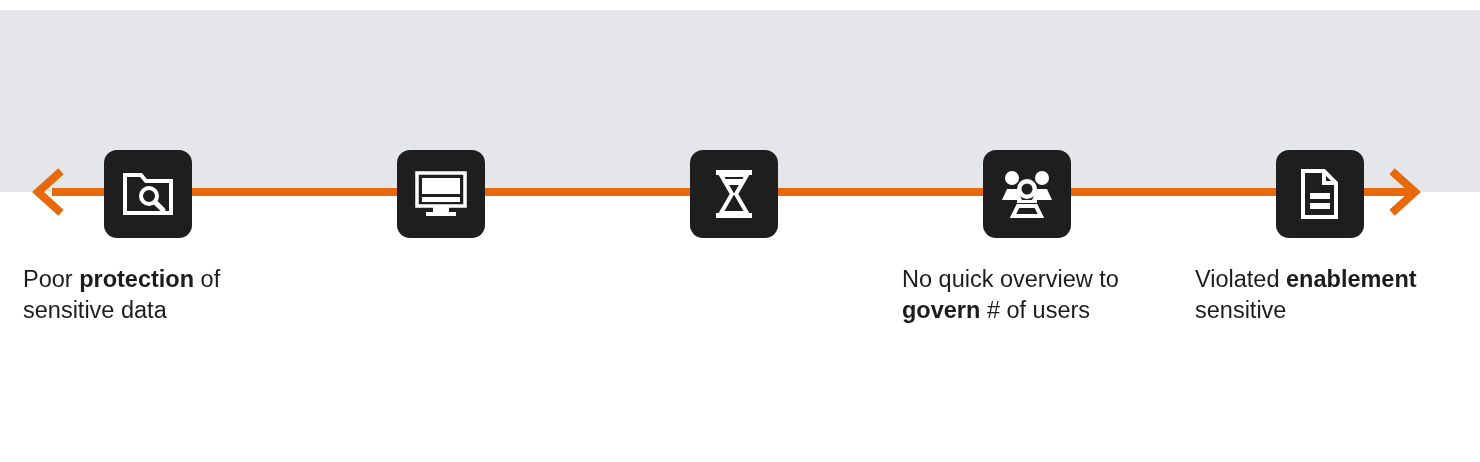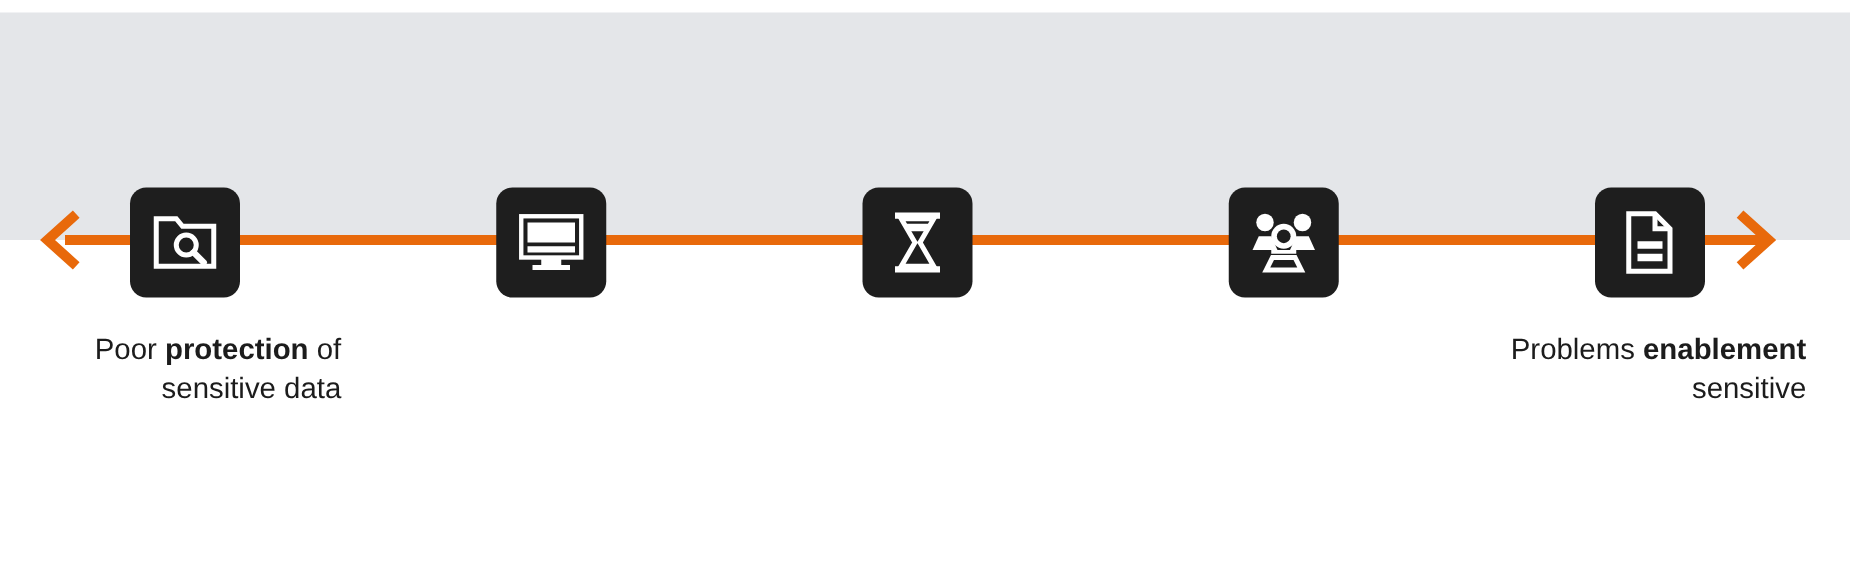--- a/index.html
+++ b/index.html
@@ -85,21 +85,21 @@
   .tile-1 { left: 397px; }
   .tile-2 { left: 690px; }
   .tile-3 { left: 983px; }
   .tile-4 { left: 1276px; }
 
   
   .caption {
     position: absolute;
     top: 264px;
     width: 250px;
-    text-align: right;
+    text-align: left;
     font-family: "Liberation Sans", sans-serif;
     font-size: 23.5px;
     line-height: 30.5px;
     color: #1c1c1c;
   }
   .caption b { font-weight: bold; }
 
   .caption-0 { left: 23px;   width: 250px; }
   .caption-1 { left: 316px;  width: 250px; }
   .caption-2 { left: 609px;  width: 250px; }
@@ -182,17 +182,20 @@
         <path d="M26 3 v12 h12" fill="none" stroke="#ffffff" stroke-width="4"></path>
         <rect x="12" y="25" width="20" height="6" fill="#ffffff"></rect>
         <rect x="12" y="35" width="20" height="6" fill="#ffffff"></rect>
       </svg>
     </span>
   </div>
 
   <div class="caption caption-0">
     <span><span>Poor </span><b>protection</b><span> of sensitive data</span></span>
   </div>
+  <div class="caption caption-3">
+    <span><span>No quick overview to </span><b>govern</b><span> # of users</span></span>
+  </div>
   <div class="caption caption-4">
-    <span><span>Problems </span><b>enablement</b><span> sensitive</span></span>
+    <span><span>Violated </span><b>enablement</b><span> sensitive</span></span>
   </div>
 
 </div>
 
 </body></html>

